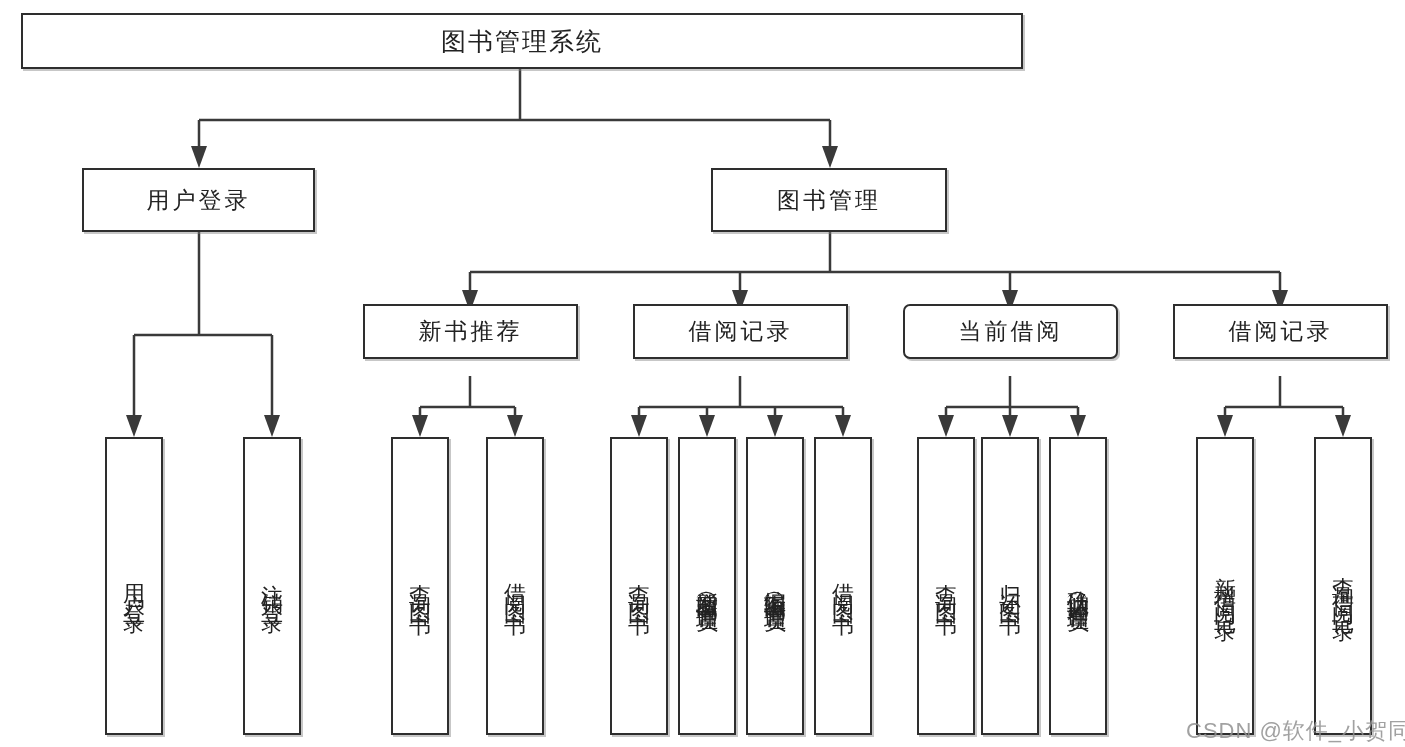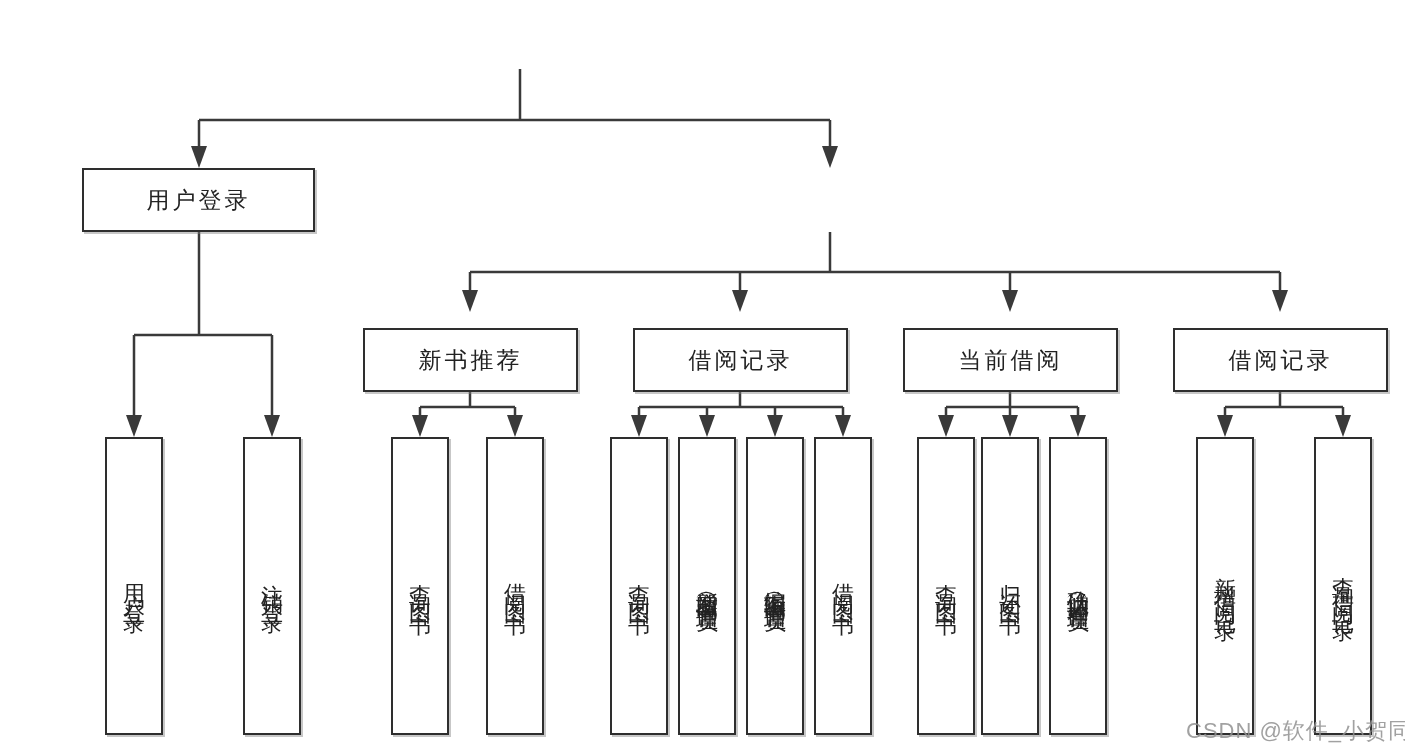--- a/index.html
+++ b/index.html
@@ -36,22 +36,22 @@
     text-orientation: mixed;
     font-size: 22px;
   }
   .ls4  { letter-spacing: 10px; }
   .ls6  { letter-spacing: 9px; }
   .ls10 { letter-spacing: 3px; }
   
   .root        { left: 21px;   top: 13px;  width: 1002px; height: 56px; }
   .l1a         { left: 82px;   top: 168px; width: 233px;  height: 64px; }
   .l1b         { left: 711px;  top: 168px; width: 236px;  height: 64px; }
-  .l2          { top: 328px;   height: 64px; width: 215px; }
-  .l2a { left: 363px; }  .l2b { left: 633px; }  .l2c { left: 903px; }  .l2d { left: 1173px; }
+  .l2          { top: 304px;   height: 55px; width: 215px; }
+  .l2a { left: 363px; }  .l2b { left: 633px; }  .l2c { left: 903px; border-radius: 7px; }  .l2d { left: 1173px; }
   .leaf        { top: 437px;   height: 298px; width: 58px; }
   .f01 { left: 105px; }  .f02 { left: 243px; }
   .f03 { left: 391px; }  .f04 { left: 486px; }
   .f05 { left: 610px; }  .f06 { left: 678px; }  .f07 { left: 746px; }  .f08 { left: 814px; }
   .f09 { left: 917px; }  .f10 { left: 981px; }  .f11 { left: 1049px; }
   .f12 { left: 1196px; } .f13 { left: 1314px; }
   #watermark {
     position: absolute;
     left: 1186px;
     top: 716px;
@@ -112,22 +112,24 @@
       <polygon class="head" points="1070,415 1086,415 1078,437"></polygon>
     </g>
 
     <g>
       <path class="wire" d="M1280 376 V407 M1225 407 H1343 M1225 407 V416 M1343 407 V416"></path>
       <polygon class="head" points="1217,415 1233,415 1225,437"></polygon>
       <polygon class="head" points="1335,415 1351,415 1343,437"></polygon>
     </g>
   </svg>
 
+  <div class="node root">图书管理系统</div>
 
   <div class="node hbox l1a">用户登录</div>
+  <div class="node hbox l1b">图书管理</div>
 
   <div class="node hbox l2 l2a">新书推荐</div>
   <div class="node hbox l2 l2b">借阅记录</div>
   <div class="node hbox l2 l2c">当前借阅</div>
   <div class="node hbox l2 l2d">借阅记录</div>
 
   <div class="node vbox leaf ls4 f01">用户登录</div>
   <div class="node vbox leaf ls4 f02">注销登录</div>
 
   <div class="node vbox leaf ls4 f03">查询图书</div>

